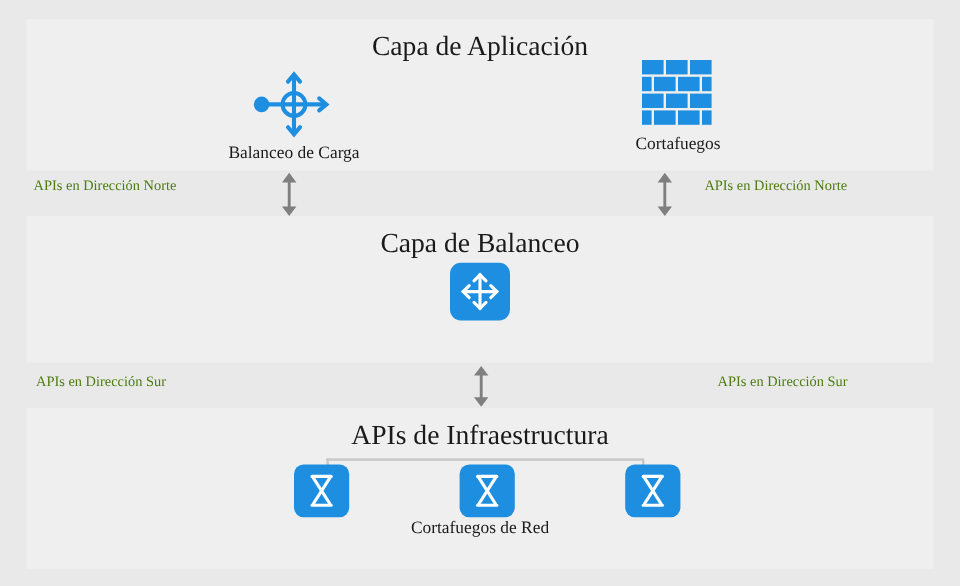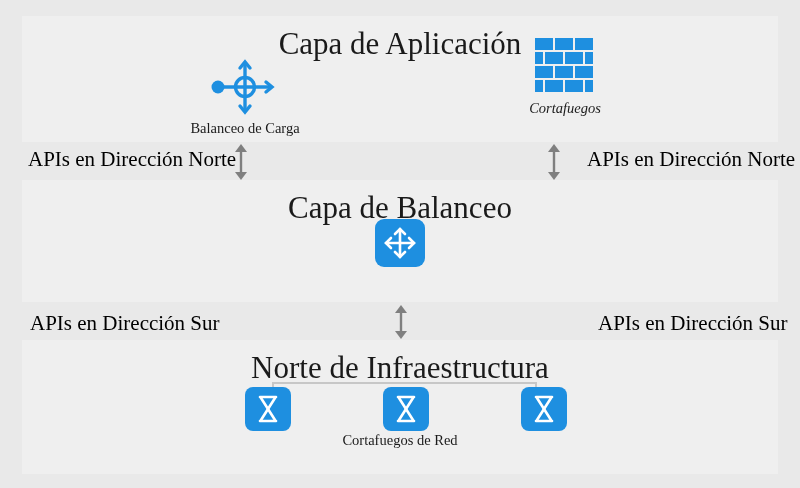--- a/index.html
+++ b/index.html
@@ -46,21 +46,21 @@
     width: 756px;
     height: 134px;
   }
 
   .layer-title {
     position: absolute;
     left: 0;
     right: 0;
     top: 10px;
     text-align: center;
-    font-size: 31px;
+    font-size: 23px;
     color: #1a1a1a;
     font-family: "Liberation Serif", serif;
     white-space: nowrap;
   }
 
   
   .node {
     position: absolute;
     text-align: center;
   }
@@ -76,23 +76,22 @@
     justify-content: center;
   }
 
   #node-load-balancer {
     left: 160px;
     top: 56px;
     width: 170px;
   }
   #node-firewall {
     left: 480px;
-    top: 32px;
+    top: 44px;
     width: 170px;
-    font-style: italic;
   }
   #node-sdn-controller {
     left: 318px;
     top: 218px;
     width: 164px;
   }
   #node-network-devices {
     left: 200px;
     top: 378px;
     width: 400px;
@@ -131,22 +130,22 @@
   .link-v-right {
     left: 305px;
     top: 4px;
     width: 1.5px;
     height: 16px;
   }
 
   
   .api-label {
     position: absolute;
-    font-size: 21px;
-    color: #000000;
+    font-size: 12px;
+    color: #4d7c0f;
     white-space: nowrap;
   }
   #api-north-left  { left: 28px;  top: 147px; }
   #api-north-right { left: 587px; top: 147px; }
   #api-south-left  { left: 30px;  top: 311px; }
   #api-south-right { left: 598px; top: 311px; }
 
   
   .arrow {
     position: absolute;
@@ -255,21 +254,21 @@
 
   <div class="arrow" id="arrow-south-center">
     <svg width="16" height="34" viewBox="0 0 16 34">
       <line x1="8" y1="6" x2="8" y2="28" stroke="#7f7f7f" stroke-width="2.4"></line>
       <polygon points="8,0 14,8 2,8" fill="#7f7f7f"></polygon>
       <polygon points="8,34 14,26 2,26" fill="#7f7f7f"></polygon>
     </svg>
   </div>
 
   <div class="layer" id="layer-infrastructure">
-    <div class="layer-title">Norte de Infraestructura</div>
+    <div class="layer-title">APIs de Infraestructura</div>
   </div>
 
   <div class="node" id="node-network-devices">
     <div class="device-row">
       <div class="link-line link-h"></div>
       <div class="link-line link-v-left"></div>
       <div class="link-line link-v-right"></div>
 
       <div class="device d1">
         <svg width="48" height="46" viewBox="0 0 48 46">

